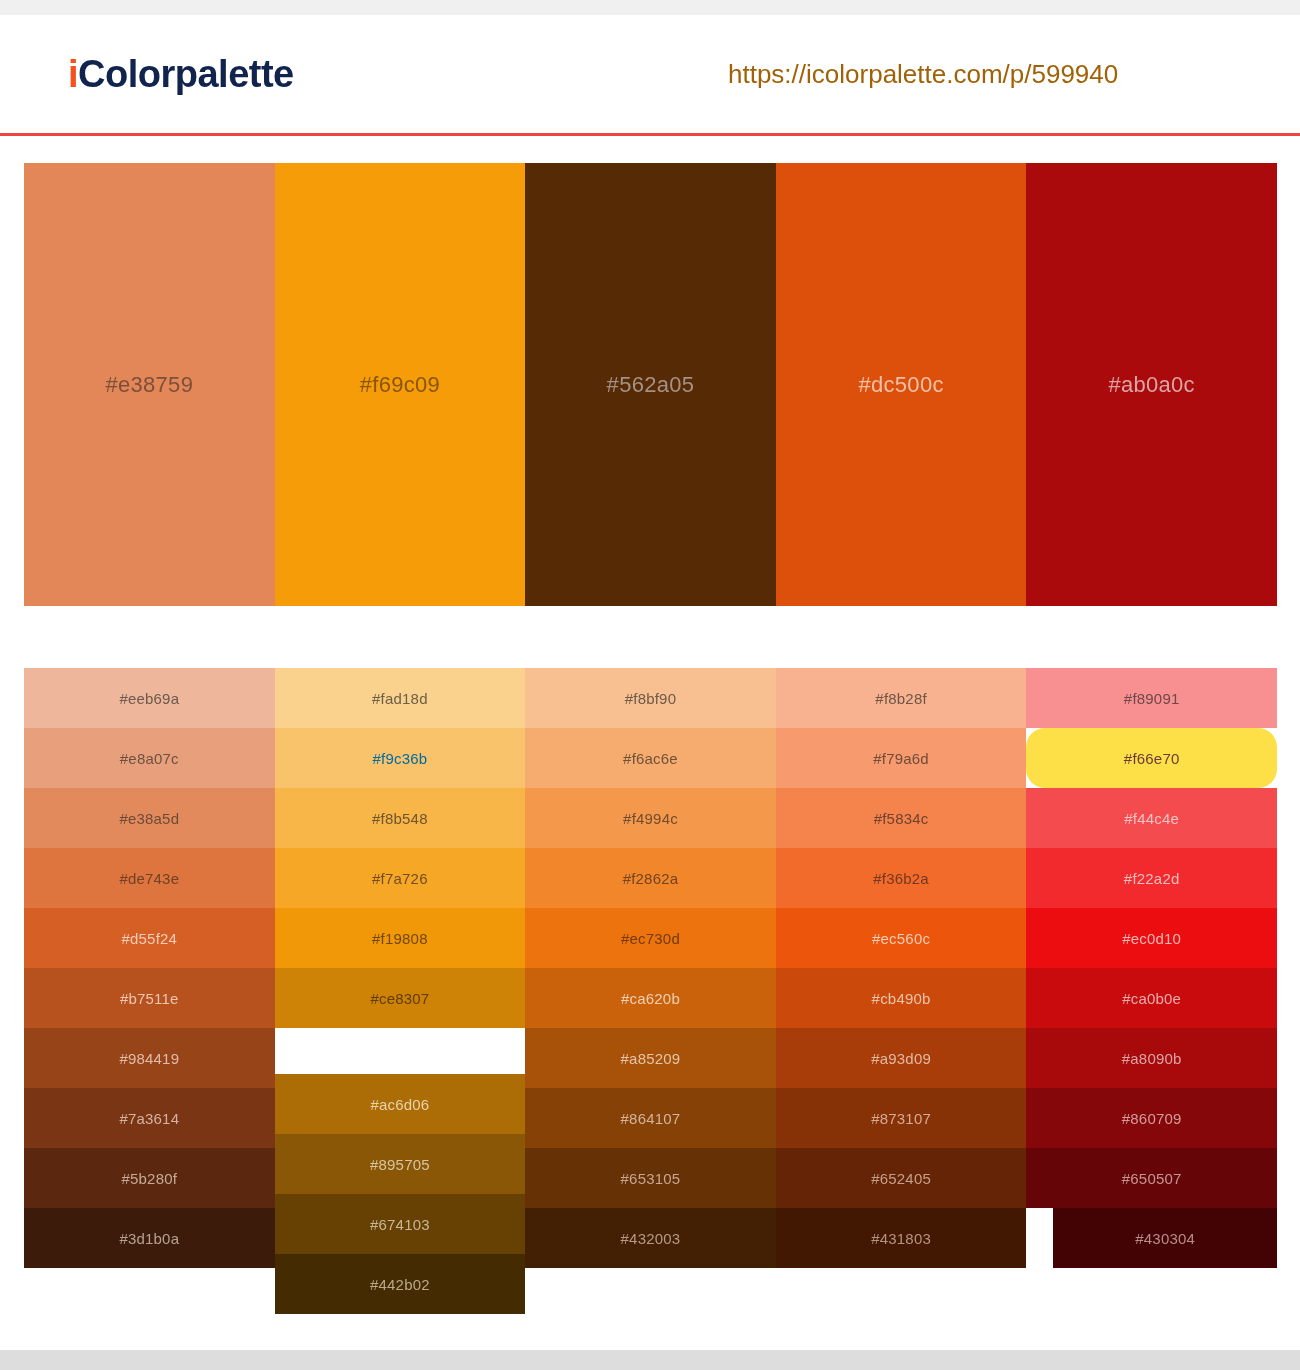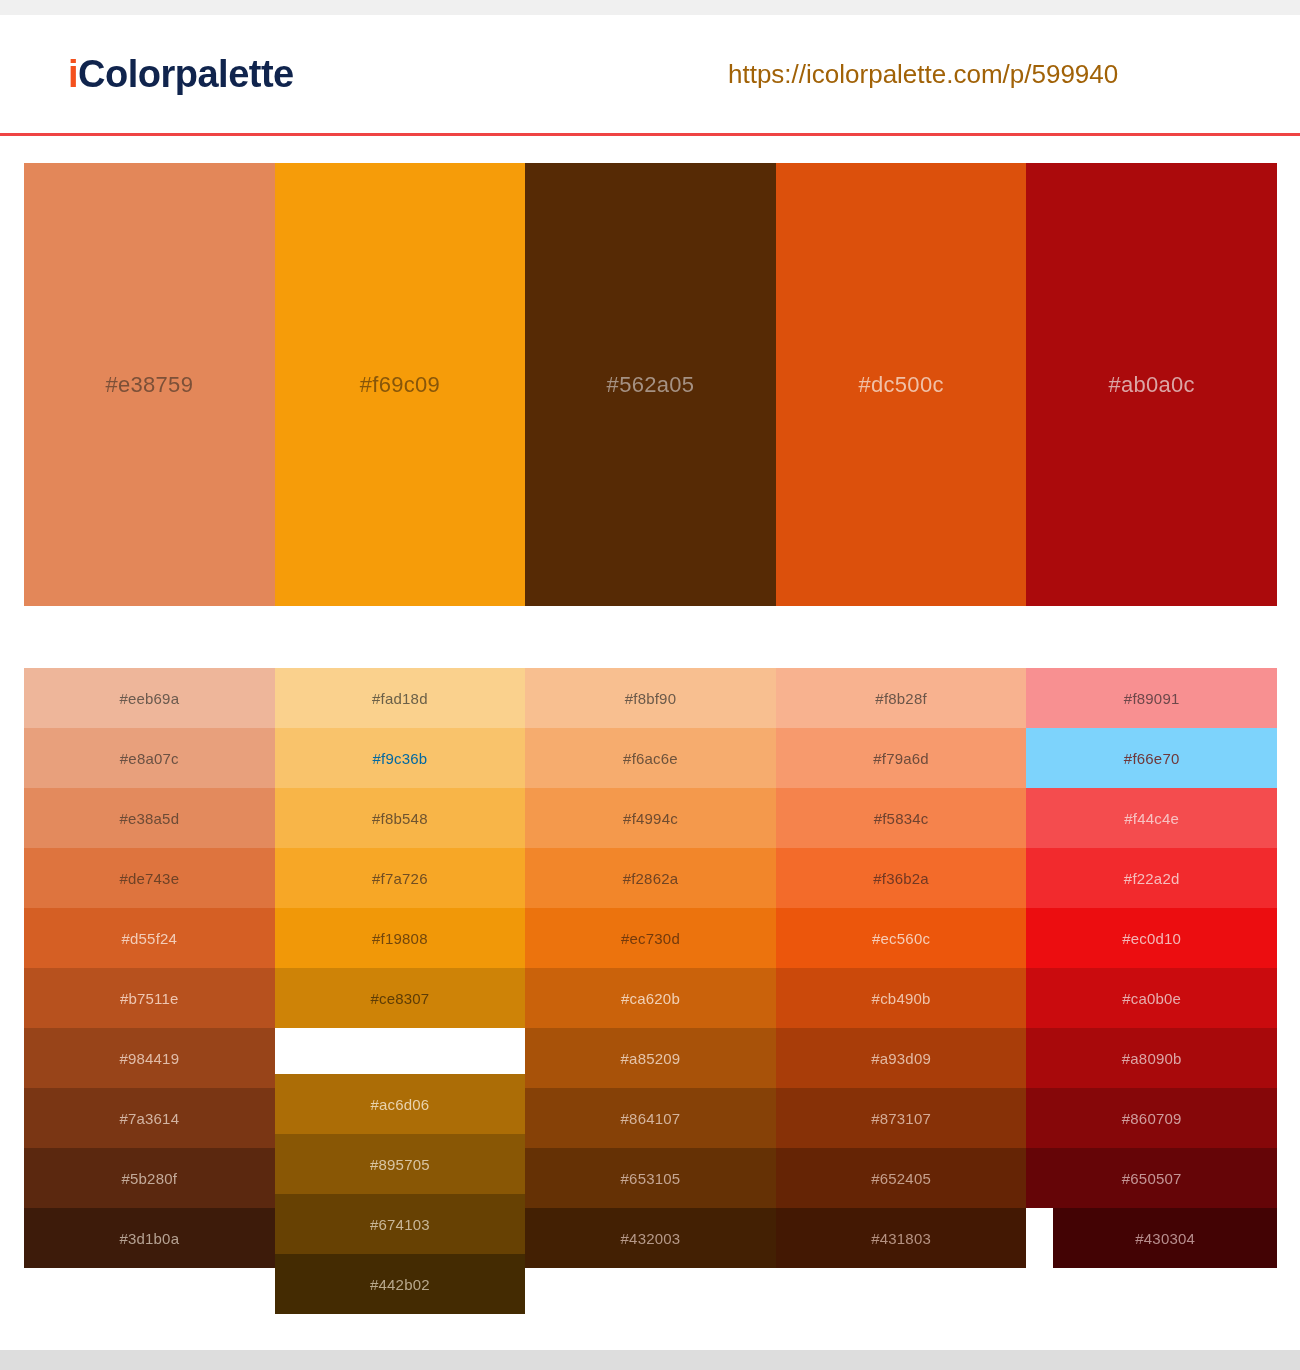--- a/index.html
+++ b/index.html
@@ -243,21 +243,21 @@
           <span style="color: rgb(197, 159, 140);">#652405</span>
         </div>
         <div class="shade-cell" style="background: rgb(67, 24, 3);">
           <span style="color: rgb(181, 146, 130);">#431803</span>
         </div>
       </div>
       <div class="shade-col">
         <div class="shade-cell" style="background: rgb(248, 144, 145);">
           <span style="color: rgb(109, 72, 75);">#f89091</span>
         </div>
-        <div class="shade-cell" style="background: #7dd3fc;">
+        <div class="shade-cell" style="background: #fde047; border-radius: 19px;">
           <span style="color: rgb(111, 56, 58);">#f66e70</span>
         </div>
         <div class="shade-cell" style="background: rgb(244, 76, 78);">
           <span style="color: rgb(247, 194, 194);">#f44c4e</span>
         </div>
         <div class="shade-cell" style="background: rgb(242, 42, 45);">
           <span style="color: rgb(246, 189, 189);">#f22a2d</span>
         </div>
         <div class="shade-cell" style="background: rgb(236, 13, 16);">
           <span style="color: rgb(242, 182, 182);">#ec0d10</span>

